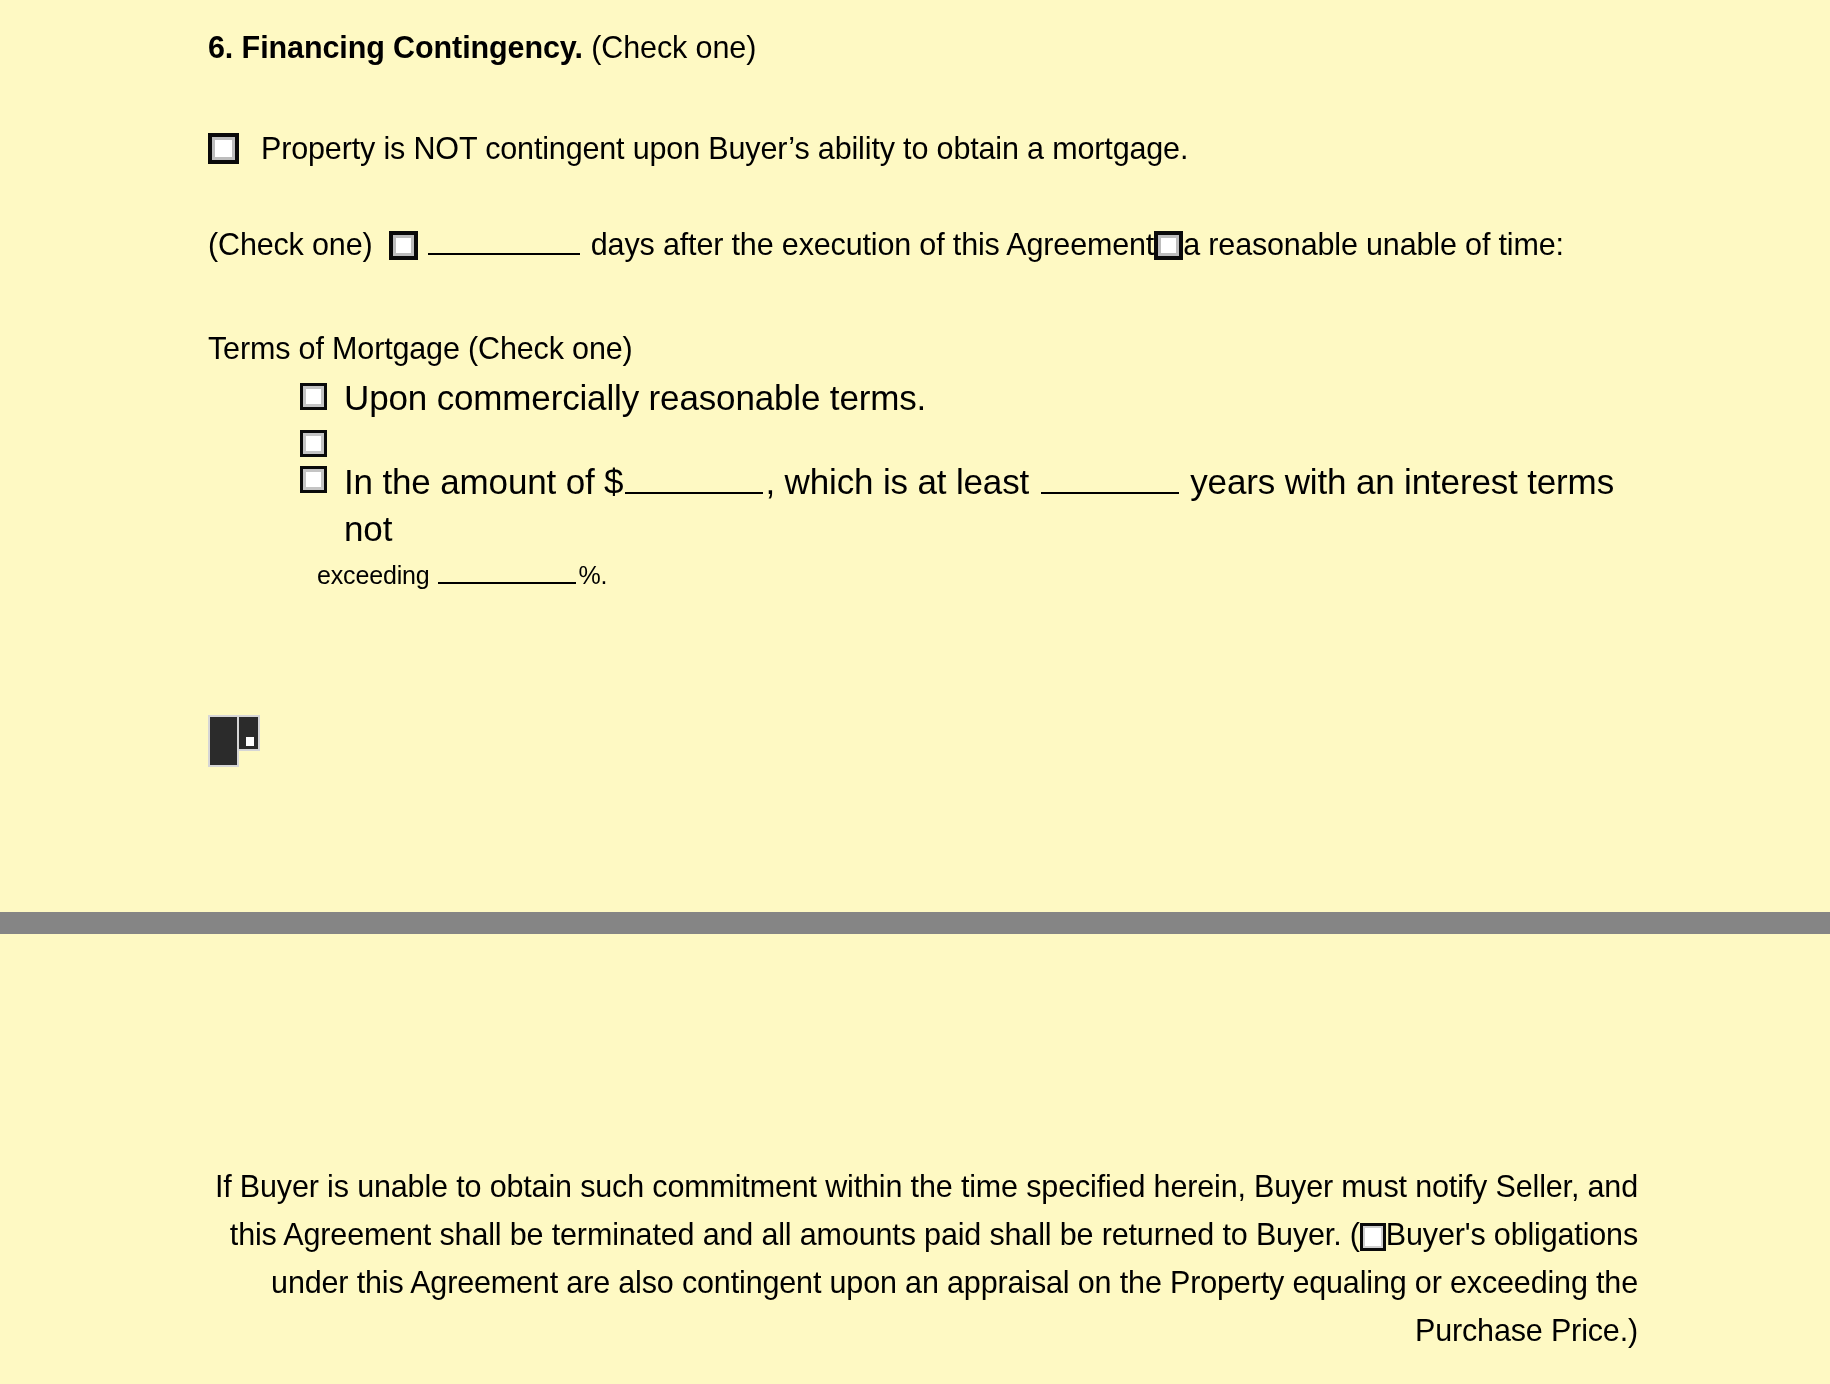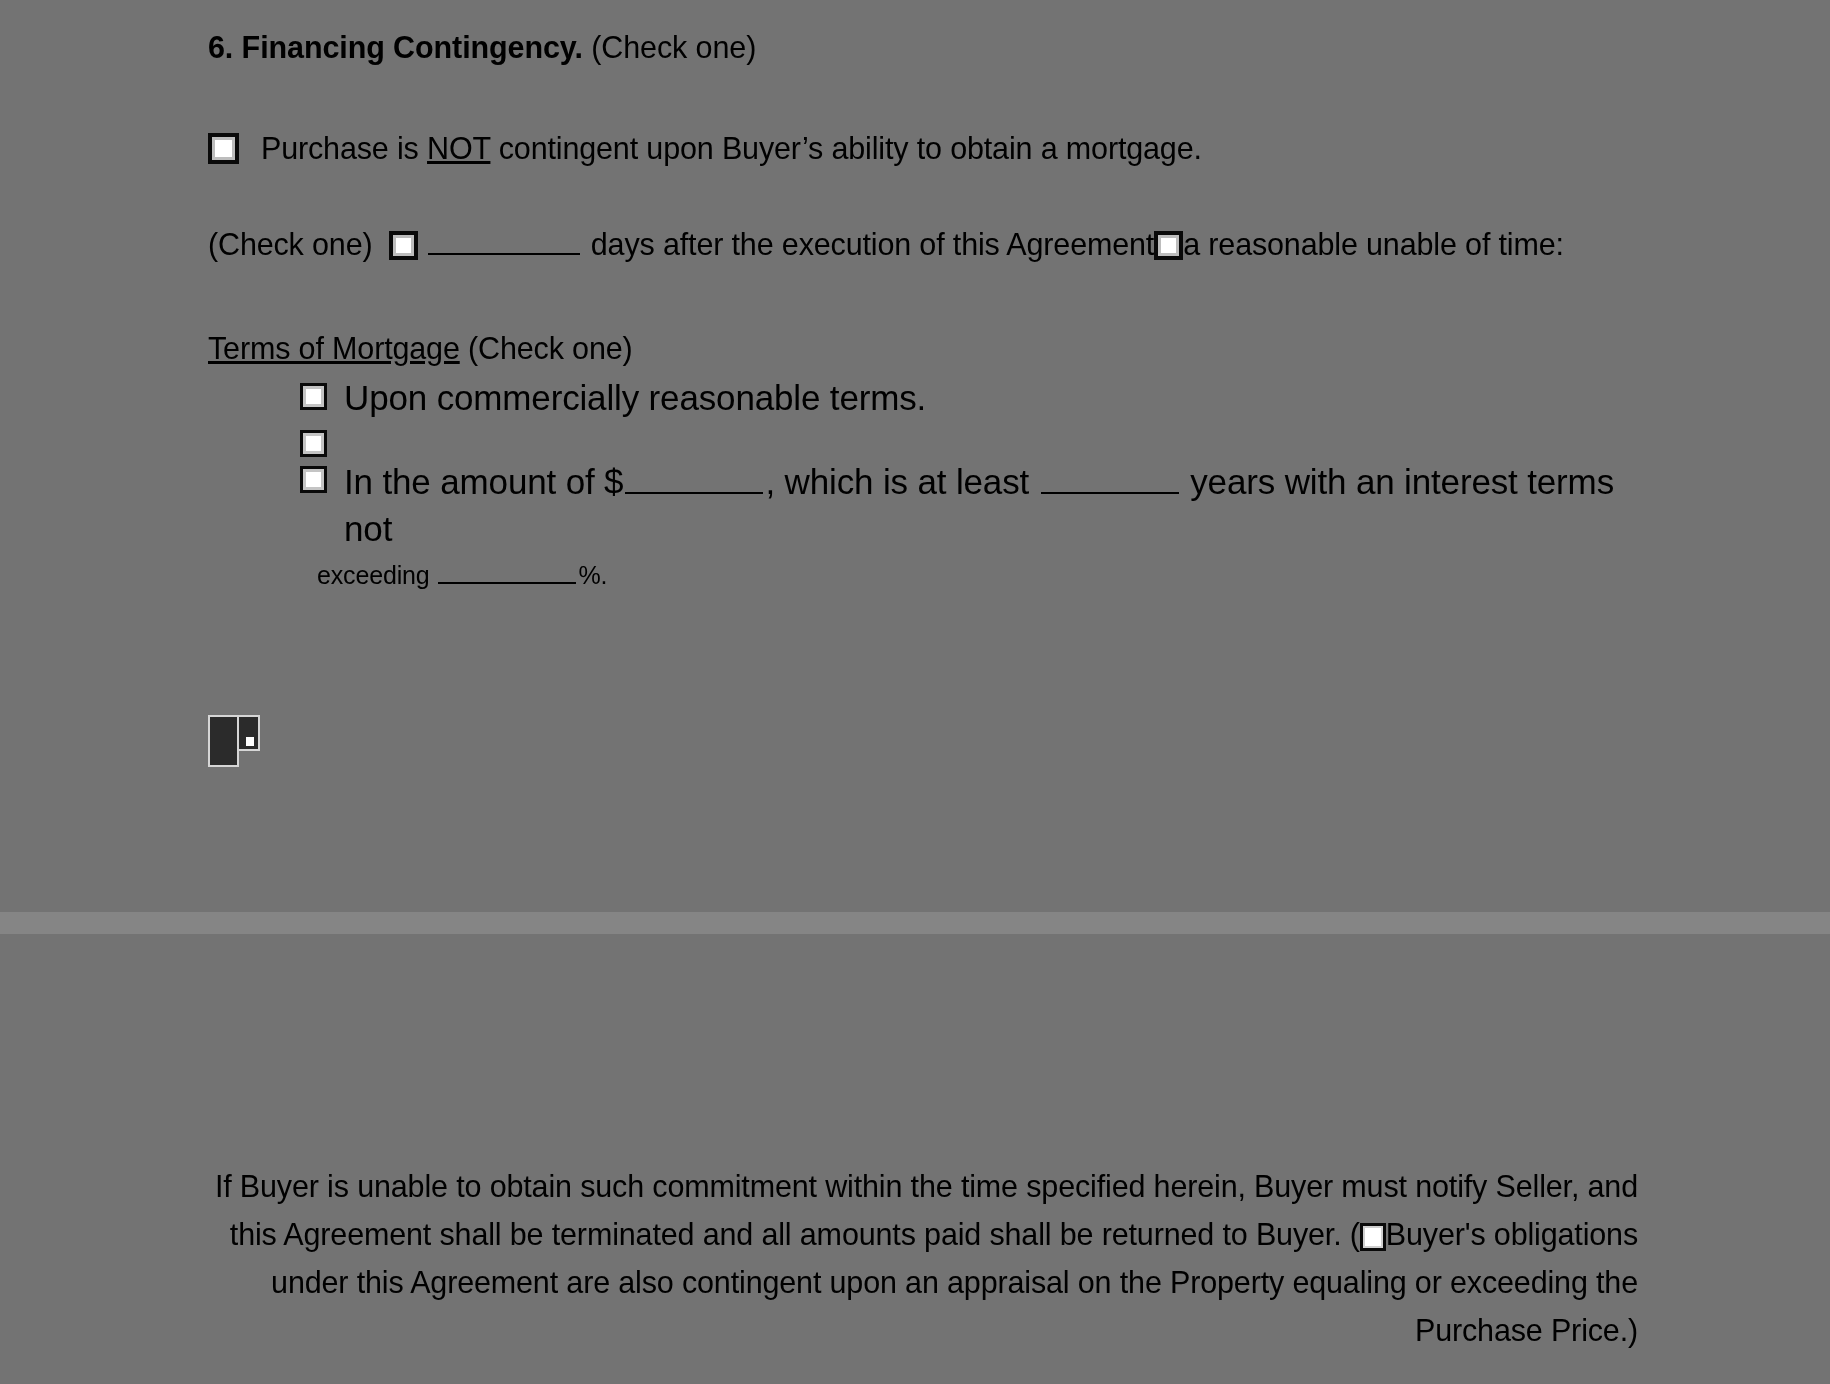--- a/index.html
+++ b/index.html
@@ -9,21 +9,21 @@
     height: 1384px;
     background: #ffffff;
     font-family: "Liberation Sans", sans-serif;
     color: #000000;
     overflow: hidden;
     position: relative;
   }
 
   
   .page {
-    background: #737373;
+    background: #fef9c3;
     position: relative;
   }
   .page-top {
     height: 912px;
     padding: 0;
   }
   .divider {
     width: 100%;
     height: 22px;
     background: #858585;
@@ -46,21 +46,21 @@
     padding-top: 28px;
     letter-spacing: -0.1px;
   }
   .heading .b { font-weight: bold; }
 
   .para {
     font-size: 30.5px;
     line-height: 48px;
     letter-spacing: -0.15px;
   }
-  .u { text-decoration: underline; text-underline-offset: 2px; }
+  .u { text-underline-offset: 2px; }
 
   .blank-line {
     display: inline-block;
     border-bottom: 2.5px solid #000;
     vertical-align: baseline;
     height: 1.05em;
     margin: 0 2px;
   }
   .bl-md { width: 138px; }
   .bl-lg { width: 152px; }
@@ -168,21 +168,21 @@
   <div class="content">
 
     <div class="heading">
       <span class="b">6. Financing Contingency.</span><span> (Check one)</span>
     </div>
 
     <div class="sp-58"></div>
 
     <div class="opt-row">
       <span class="cb cb-lg"></span>
-      <span class="opt-text"><span>Purchase is </span><span class="u">NOT</span><span> contingent upon Buyer’s ability to obtain a mortgage.</span></span>
+      <span class="opt-text"><span>Property is </span><span class="u">NOT</span><span> contingent upon Buyer’s ability to obtain a mortgage.</span></span>
     </div>
 
     <div class="sp-48"></div>
 
 
     <div class="para">
       <span>(Check one)</span>&nbsp;
       <span class="cb cb-md"></span>
       <span class="blank-line bl-lg"></span>
       <span>days after the execution of this Agreement</span><span class="cb cb-md"></span><span>a reasonable unable of time:</span>

